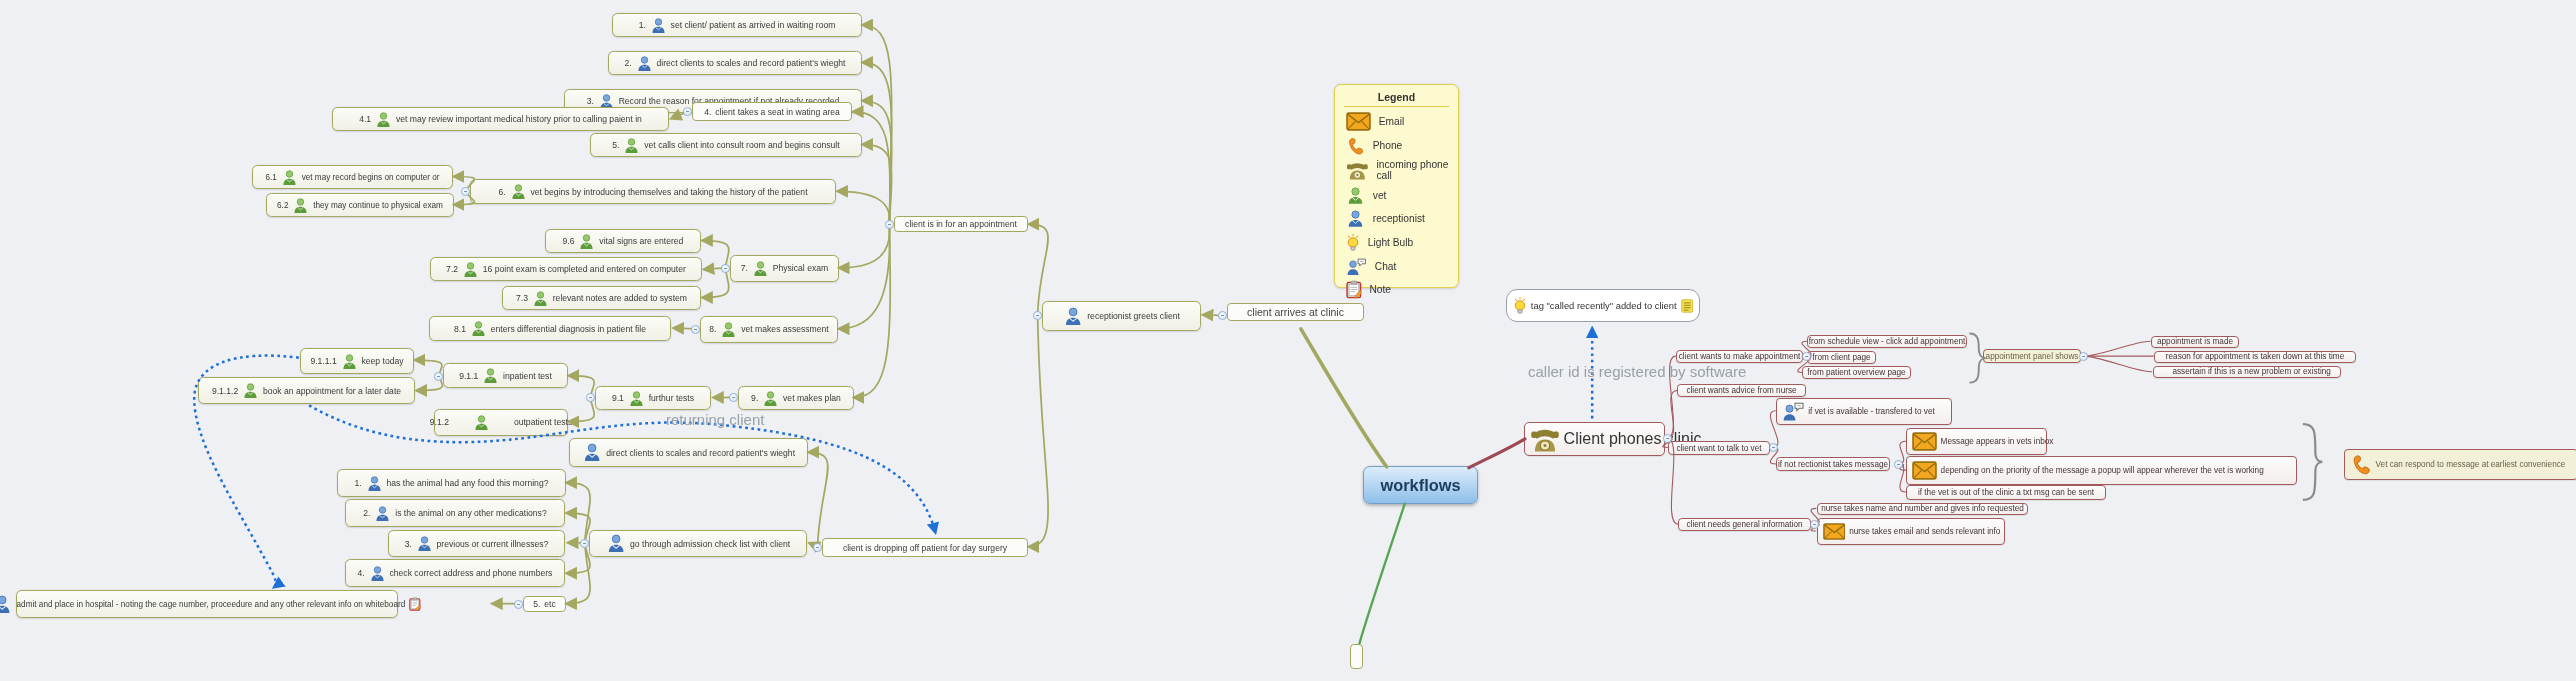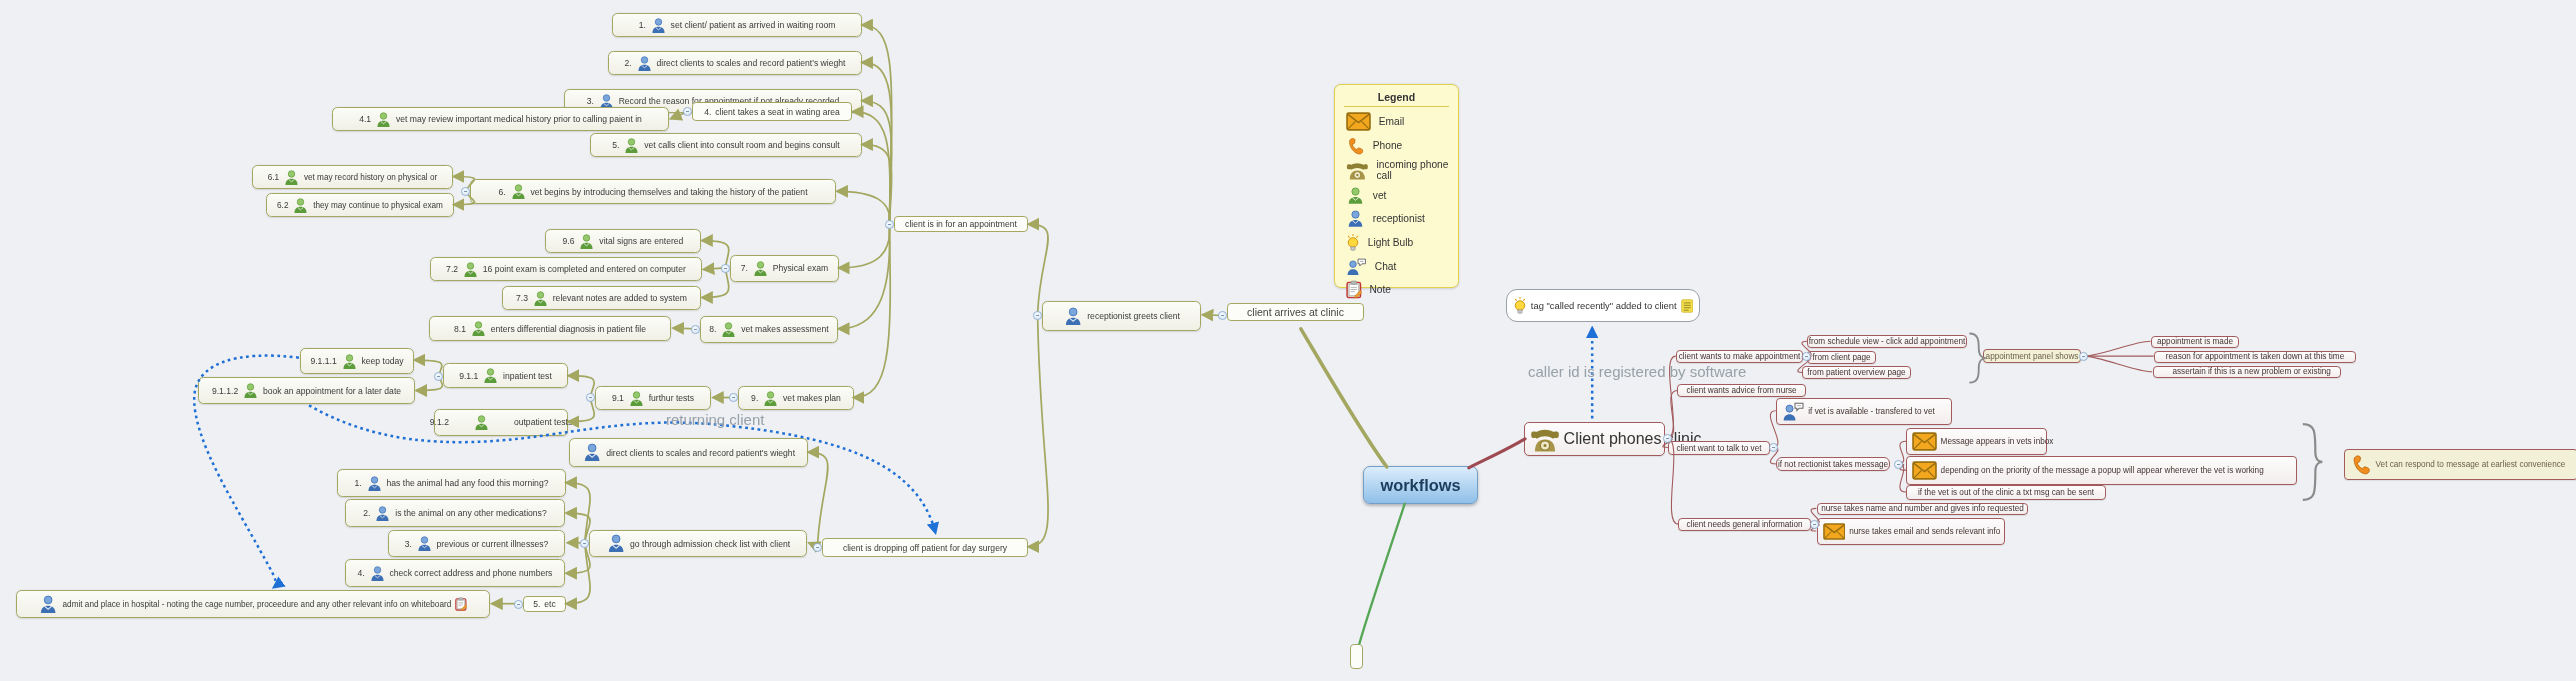--- a/index.html
+++ b/index.html
@@ -200,21 +200,21 @@
       </div>
       <div class="nd o sm" style="left: 252px; top: 165px; width: 201px; height: 24px;">
         <span class="num">6.1</span>
         <span class="ic" style="height:17px;width:17px">
           <svg viewBox="0 0 24 24">
             <circle cx="12" cy="7" r="4.6" fill="#94c86a" stroke="#5d9c3a" stroke-width="1"></circle>
             <path d="M3.5 22c0-5.4 3.7-8.2 8.5-8.2s8.5 2.8 8.5 8.2v.5h-17z" fill="#5d9c3a"></path>
             <path d="M8 14.6l4 3.4 4-3.4" fill="none" stroke="#fff" stroke-width="1.2" opacity=".85"></path>
           </svg>
         </span>
-        <span class="lbl">vet may record history on physical or</span>
+        <span class="lbl">vet may record begins on computer or</span>
       </div>
       <div class="nd o sm" style="left: 266px; top: 193px; width: 188px; height: 24px;">
         <span class="num">6.2</span>
         <span class="ic" style="height:17px;width:17px">
           <svg viewBox="0 0 24 24">
             <circle cx="12" cy="7" r="4.6" fill="#94c86a" stroke="#5d9c3a" stroke-width="1"></circle>
             <path d="M3.5 22c0-5.4 3.7-8.2 8.5-8.2s8.5 2.8 8.5 8.2v.5h-17z" fill="#5d9c3a"></path>
             <path d="M8 14.6l4 3.4 4-3.4" fill="none" stroke="#fff" stroke-width="1.2" opacity=".85"></path>
           </svg>
         </span>
@@ -416,21 +416,21 @@
             <path d="M3.5 22c0-5.4 3.7-8.2 8.5-8.2s8.5 2.8 8.5 8.2v.5h-17z" fill="#3d6fb5"></path>
             <path d="M8 14.6l4 3.4 4-3.4" fill="none" stroke="#fff" stroke-width="1.2" opacity=".85"></path>
           </svg>
         </span>
         <span class="lbl">check correct address and phone numbers</span>
       </div>
       <div class="nd op" style="left: 523px; top: 596px; width: 43px; height: 16.4px;">
         <span class="num">5.</span>
         <span class="lbl">etc</span>
       </div>
-      <div class="nd o sm" style="left: 15.6px; top: 590px; width: 474px; height: 28px;">
+      <div class="nd o sm" style="left: 15.6px; top: 590px; width: 382px; height: 28px;">
         <span class="ic" style="height:20.3px;width:20.3px">
           <svg viewBox="0 0 24 24">
             <circle cx="12" cy="7" r="4.6" fill="#7aa6dc" stroke="#3d6fb5" stroke-width="1"></circle>
             <path d="M3.5 22c0-5.4 3.7-8.2 8.5-8.2s8.5 2.8 8.5 8.2v.5h-17z" fill="#3d6fb5"></path>
             <path d="M8 14.6l4 3.4 4-3.4" fill="none" stroke="#fff" stroke-width="1.2" opacity=".85"></path>
           </svg>
         </span>
         <span class="lbl">admit and place in hospital - noting the cage number, proceedure and any other relevant info on whiteboard</span>
         <span class="ic" style="height:14px;width:11.7px">
           <svg viewBox="0 0 22 26">
@@ -510,21 +510,21 @@
         <span class="ic" style="height:20.3px;width:22.7px">
           <svg viewBox="0 0 27 24">
             <circle cx="9" cy="9" r="4.2" fill="#7aa6dc" stroke="#3d6fb5"></circle>
             <path d="M2 23c0-4.8 3.2-7.4 7-7.4s7 2.6 7 7.4z" fill="#3d6fb5"></path>
             <path d="M15.5 2.5h9.5v6h-4.5l-2.8 2.8V8.5h-2.2z" fill="#fff" stroke="#666" stroke-width="1.2"></path>
             <path d="M18 5.5h4.5" stroke="#999"></path>
           </svg>
         </span>
         <span class="lbl">if vet is available - transfered to vet</span>
       </div>
-      <div class="nd m" style="left: 1776px; top: 457px; width: 114px; height: 14px; border-radius: 6px;">
+      <div class="nd m" style="left: 1776px; top: 457px; width: 114px; height: 14px;">
         <span class="lbl">if not rectionist takes message</span>
       </div>
       <div class="nd m mi" style="left: 1906px; top: 428px; width: 141px; height: 26.6px;">
         <span class="ic" style="height:19px;width:25px">
           <svg viewBox="0 0 24 18">
             <rect x="1" y="1" width="22" height="16" rx="1.5" fill="#f2a71f" stroke="#9a7010" stroke-width="1.6"></rect>
             <path d="M1.5 2l10.5 8L22.5 2" fill="none" stroke="#9a7010" stroke-width="1.6"></path>
             <path d="M1.5 16.5L9 9M22.5 16.5L15 9" stroke="#9a7010" stroke-width="1.1"></path>
           </svg>
         </span>

